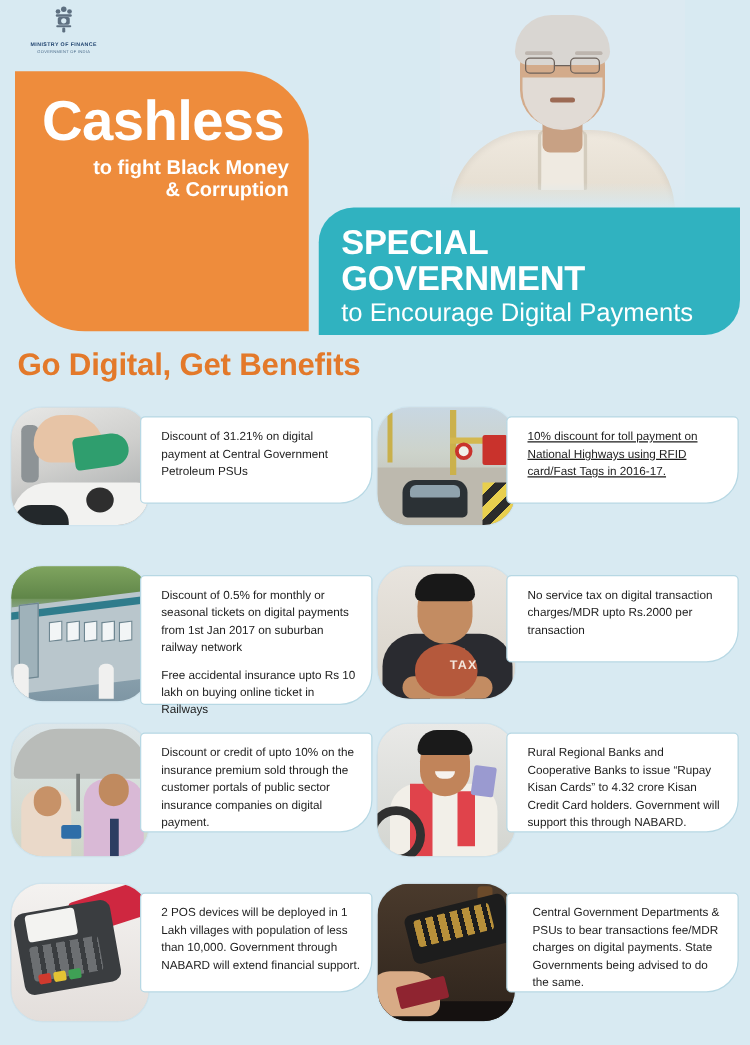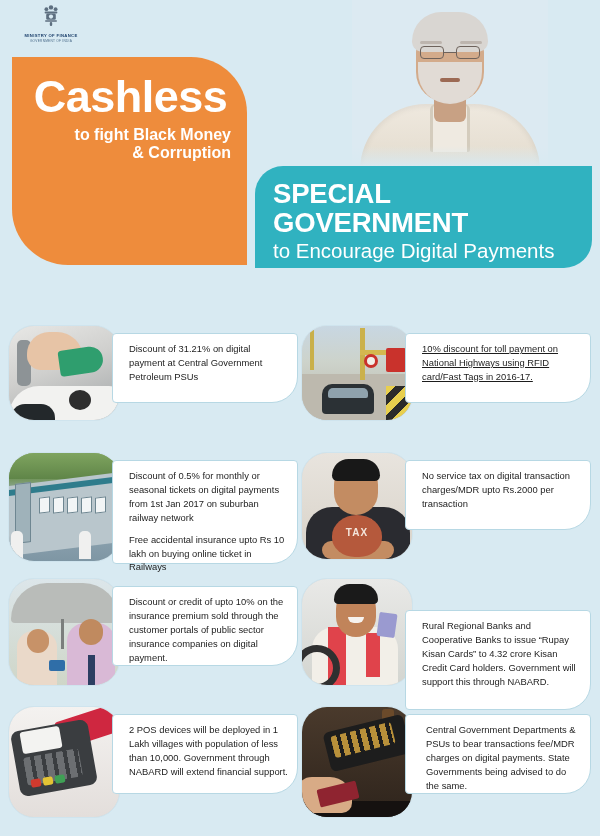--- a/index.html
+++ b/index.html
@@ -205,21 +205,21 @@
   .art-train .door {position:absolute; left:6px; top:30px; width:16px;height:60px;background:#9fb2ba;border:1px solid #6e8691;transform:skewY(-7deg);}
   .art-train .trees {position:absolute; left:0;top:0;width:112px;height:26px;background:linear-gradient(180deg,#7fa45f,#5f8548);}
   .art-train .person {position:absolute; bottom:2px; width:12px;height:28px;background:#f0f0ef;border-radius:5px 5px 0 0;}
 
   .art-tax { background: linear-gradient(180deg,#e8e4de 0%,#d8d2c8 100%); }
   .art-tax .suit {position:absolute; left:4px; bottom:0; width:104px;height:52px;background:#2a2b30;border-radius:26px 26px 0 0;}
   .art-tax .shirt {position:absolute; left:42px; bottom:0; width:28px;height:40px;background:#f3f1ec;}
   .art-tax .head {position:absolute; left:32px; top:10px; width:44px;height:52px;background:#c38c62;border-radius:22px;}
   .art-tax .hair {position:absolute; left:30px; top:6px; width:48px;height:22px;background:#181818;border-radius:24px 24px 8px 8px;}
   .art-tax .pot {position:absolute; left:30px; bottom:2px; width:50px;height:42px;background:#b5593c;border-radius:50% 50% 46% 46%;}
-  .art-tax .pot span {position:absolute; left:0;right:0;top:12px;text-align:center;color:#f4e6dc;font-size:10px;font-weight:bold;letter-spacing:1px;}
+  .art-tax .pot span {position:absolute; left:0;right:0;top:12px;text-align:right;color:#f4e6dc;font-size:10px;font-weight:bold;letter-spacing:1px;}
   .art-tax .hands {position:absolute; left:20px; bottom:0; width:72px;height:18px;background:#c38c62;border-radius:12px;}
 
   .art-umbrella { background: linear-gradient(180deg,#dce6ea 0%,#cfd6c8 100%); }
   .art-umbrella .canopy {position:absolute; left:2px; top:4px; width:108px;height:40px;background:#b9bcb9;border-radius:54px 54px 6px 6px;}
   .art-umbrella .pole {position:absolute; left:52px; top:40px; width:3px;height:30px;background:#7b7f7d;}
   .art-umbrella .p1 {position:absolute; left:8px; bottom:0; width:40px;height:54px;background:#ead9c9;border-radius:16px 16px 0 0;}
   .art-umbrella .p1 .h {position:absolute; left:10px; top:-2px; width:22px;height:24px;background:#c79268;border-radius:11px;}
   .art-umbrella .p2 {position:absolute; right:4px; bottom:0; width:48px;height:62px;background:#d9b9d6;border-radius:18px 18px 0 0;}
   .art-umbrella .p2 .h {position:absolute; left:12px; top:-4px; width:24px;height:26px;background:#c08a5f;border-radius:12px;}
   .art-umbrella .tie {position:absolute; right:24px; bottom:0; width:7px;height:30px;background:#2c3e62;}
@@ -303,20 +303,21 @@
       <div>to fight Black Money</div>
       <div>&amp; Corruption</div>
     </div>
   </div>
 
   <div class="teal-panel">
     <div class="tl-special">SPECIAL GOVERNMENT</div>
     <div class="tl-sub">to Encourage Digital Payments</div>
   </div>
 
+  <div class="section-heading">Go Digital, Get Benefits</div>
 
   <div class="card" style="left:8px; top:325px;">
     <div class="thumb">
       <div class="art art-fuel">
         <div class="car"></div>
           <div class="pipe"></div>
           <div class="hand"></div>
         <div class="nozzle"></div>
           <div class="cap"></div>
           <div class="dark"></div>
@@ -412,21 +413,21 @@
         <div class="kurta"></div>
           <div class="scarf"></div>
           <div class="scarf2"></div>
         <div class="head"></div>
           <div class="hair"></div>
           <div class="smile"></div>
         <div class="card"></div>
           <div class="wheel"></div>
       </div>
     </div>
-    <div class="textbox" style="height:100px;margin-top:24px;">
+    <div class="textbox" style="height:80px;">
       <p>Rural Regional Banks and Cooperative Banks to issue “Rupay Kisan Cards” to 4.32 crore Kisan Credit Card holders. Government will support this through NABARD.</p>
     </div>
   </div>
 
   <div class="card" style="left:8px; top:706px;">
     <div class="thumb" style="height:112px;">
       <div class="art art-pos">
         <div class="ccard"></div>
           <div class="dev"></div>
           <div class="screen"></div>

